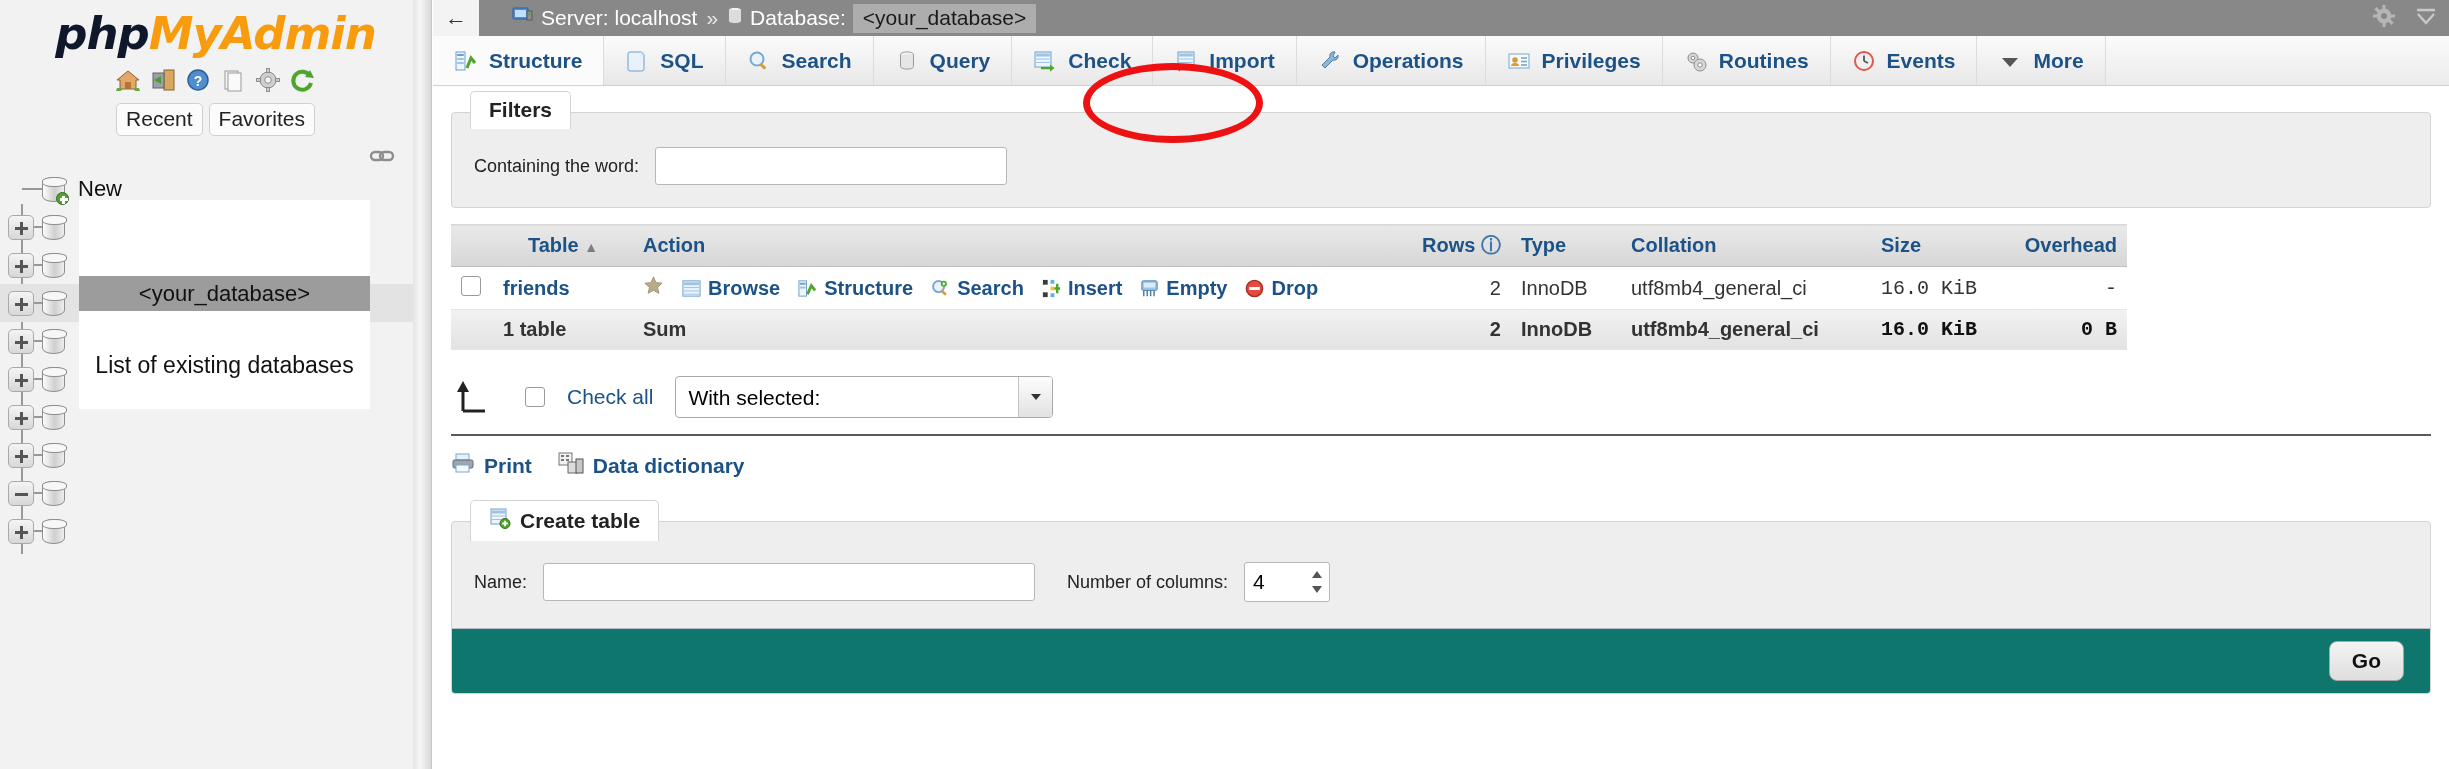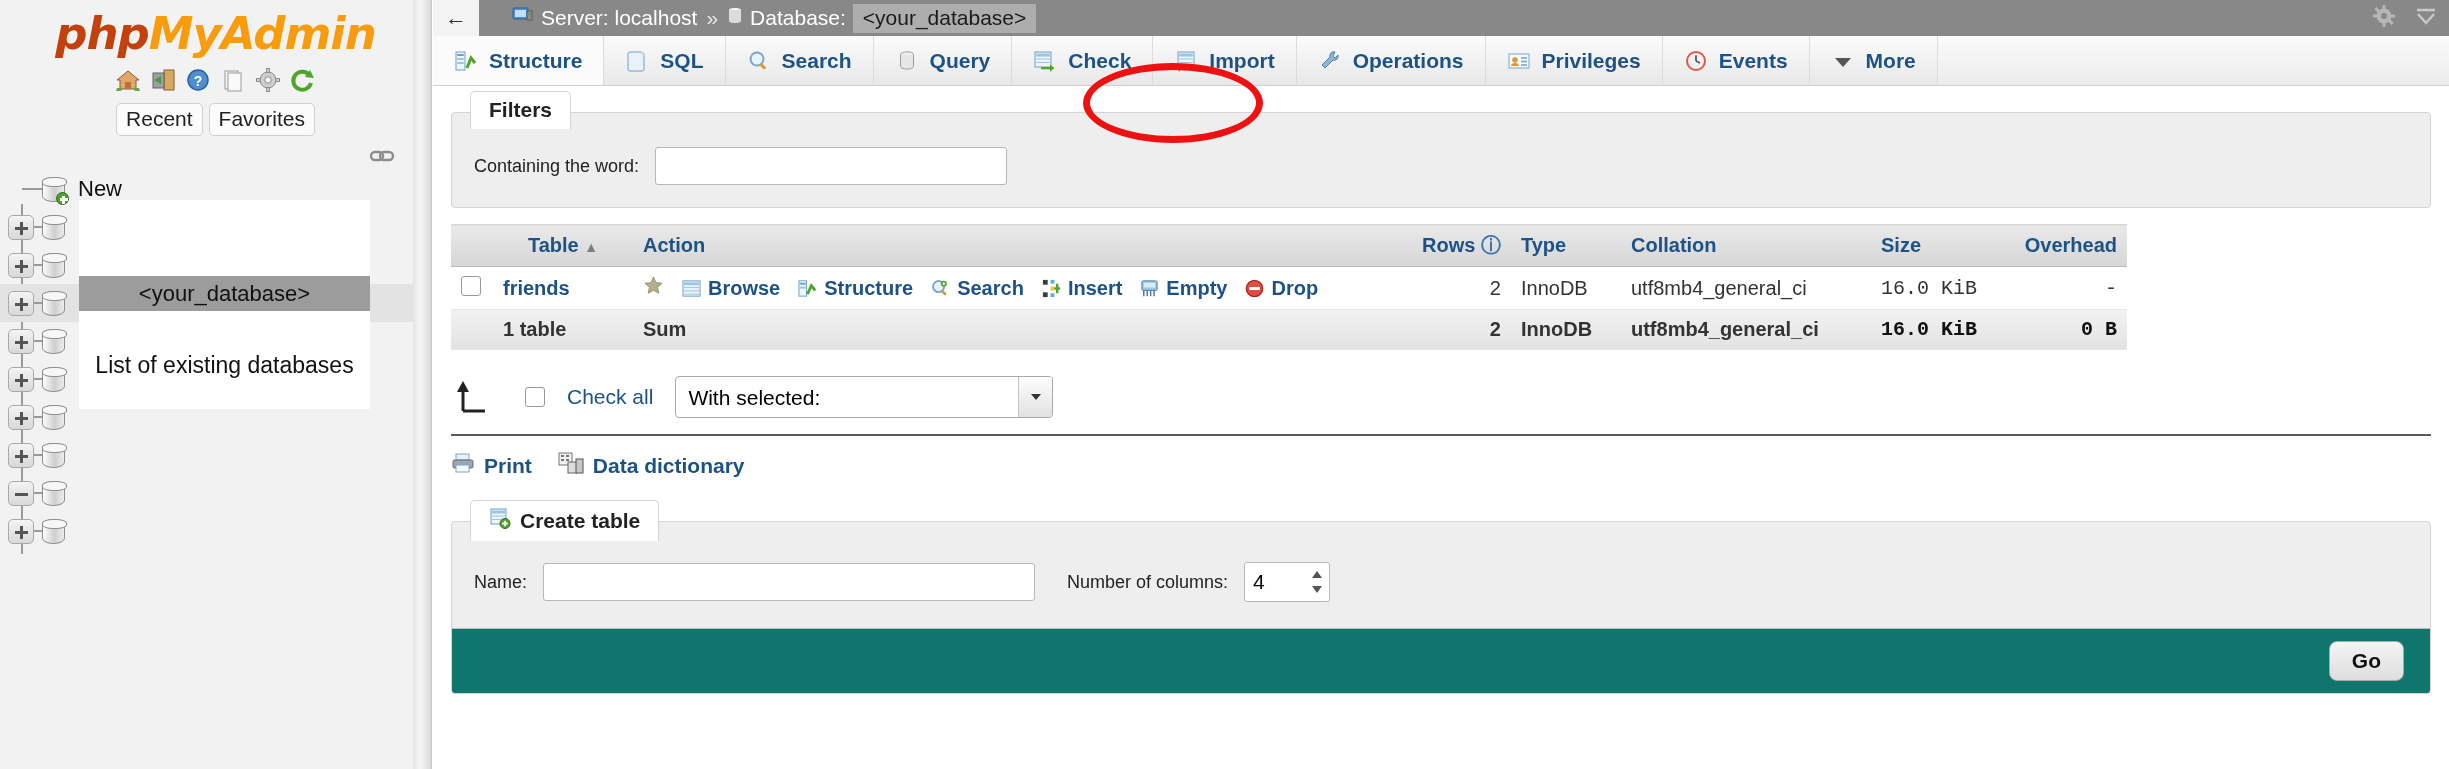--- a/index.html
+++ b/index.html
@@ -22,21 +22,21 @@
   #sidebar-scroll-shade {
     position: absolute; right: 0; top: 0; width: 18px; height: 769px;
     background: linear-gradient(to right, #e4e4e4, #f6f6f6 40%, #d8d8d8);
   }
   .logo {
     text-align: center; padding-top: 7px;
     font-style: italic; font-weight: bold;
     font-size: 45px; letter-spacing: -1px;
     font-family: "DejaVu Sans", sans-serif;
   }
-  .logo .php { color: #c2410c; text-align: right; }
+  .logo .php { color: #0f172a; text-align: right; }
   .logo .my { color: #f89c0e; }
   .logo .admin { color: #f89c0e; }
 
   .navicons {
     display: flex; justify-content: center; align-items: center;
     gap: 9px; margin-top: 5px; height: 30px;
   }
   .navicon { width: 26px; height: 26px; display: inline-block; position: relative; cursor: pointer; }
 
   .pill-row {
@@ -554,20 +554,31 @@
               <circle cx="8" cy="11" r="2.8" fill="#d79b3c"></circle>
               <path d="M4 17 a4 3 0 0 1 8 0z" fill="#d79b3c"></path>
               <line x1="14" y1="9" x2="20" y2="9" stroke="#7aa7cb" stroke-width="1.6"></line>
               <line x1="14" y1="12.5" x2="20" y2="12.5" stroke="#7aa7cb" stroke-width="1.6"></line>
               <line x1="14" y1="16" x2="20" y2="16" stroke="#7aa7cb" stroke-width="1.6"></line>
             </svg>
         </span>
         <span>Privileges</span>
       </div>
 
+      <div class="tab">
+        <span class="ticon">
+          <svg width="24" height="24" viewBox="0 0 24 24">
+              <circle cx="9" cy="9" r="5" fill="#d7d7d7" stroke="#8e8e8e"></circle>
+              <circle cx="9" cy="9" r="1.8" fill="#fafafa" stroke="#8e8e8e"></circle>
+              <circle cx="16" cy="16" r="6" fill="#d7d7d7" stroke="#8e8e8e"></circle>
+              <circle cx="16" cy="16" r="2.2" fill="#fafafa" stroke="#8e8e8e"></circle>
+            </svg>
+        </span>
+        <span>Routines</span>
+      </div>
 
       <div class="tab">
         <span class="ticon">
           <svg width="24" height="24" viewBox="0 0 24 24">
               <circle cx="12" cy="12" r="9" fill="#f0f0f0" stroke="#e2574c" stroke-width="2"></circle>
               <line x1="12" y1="12" x2="12" y2="6.5" stroke="#555" stroke-width="1.8"></line>
               <line x1="12" y1="12" x2="16" y2="14" stroke="#555" stroke-width="1.8"></line>
             </svg>
         </span>
         <span>Events</span>

